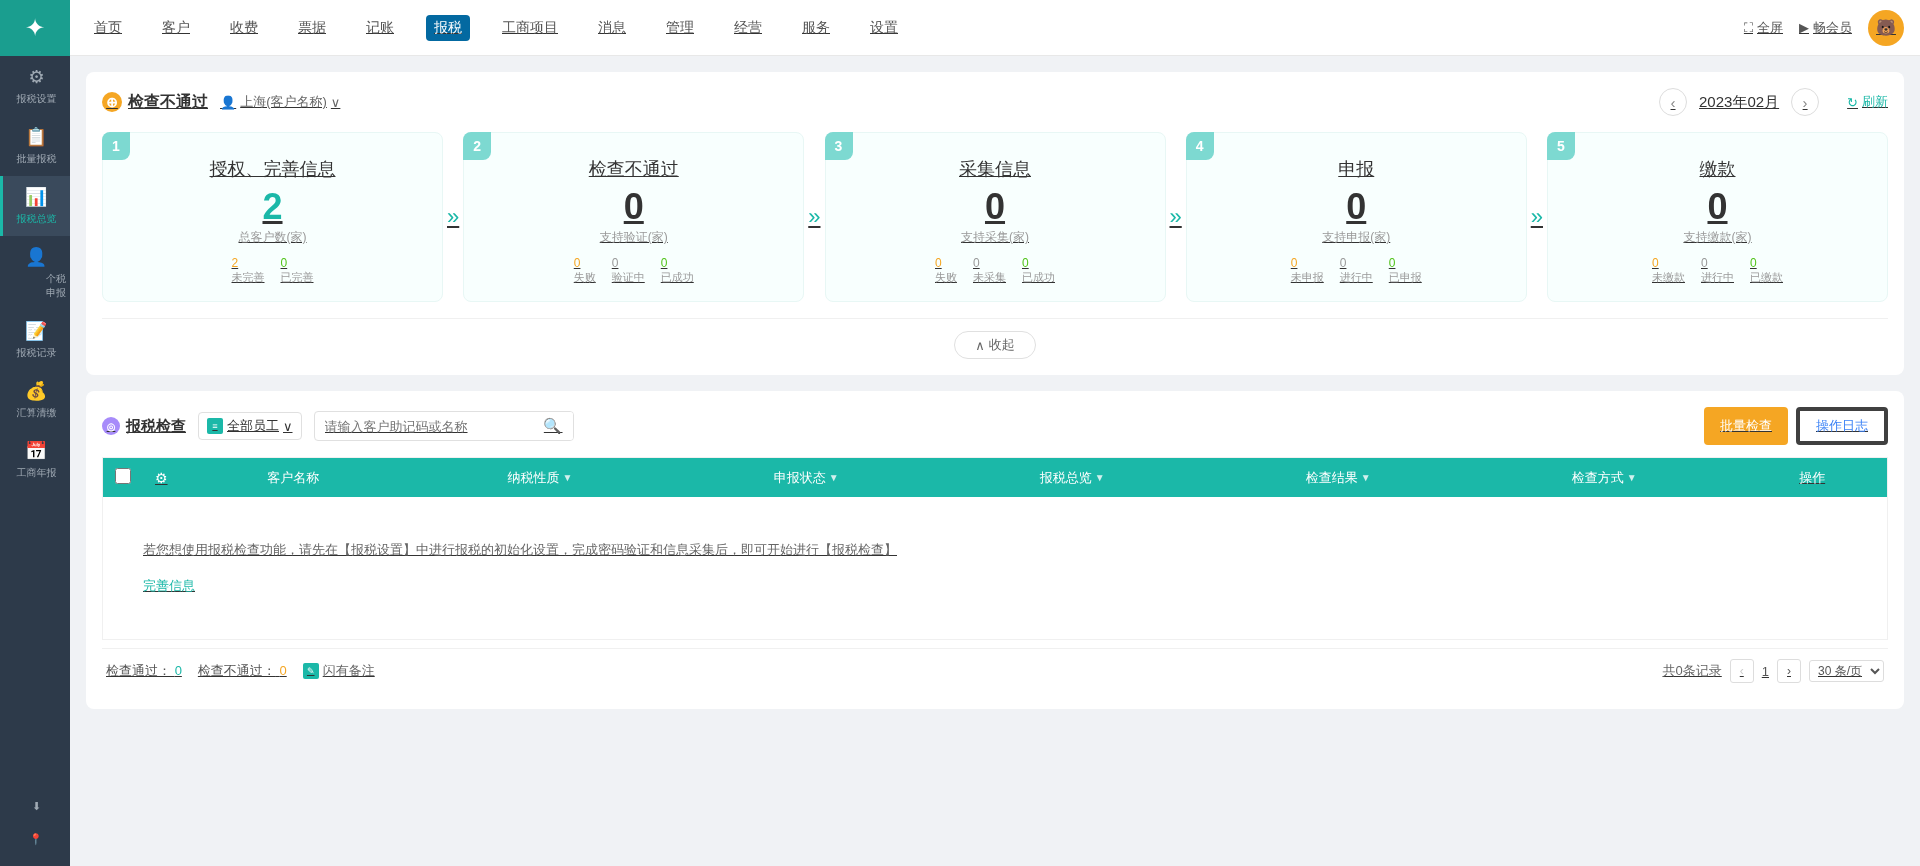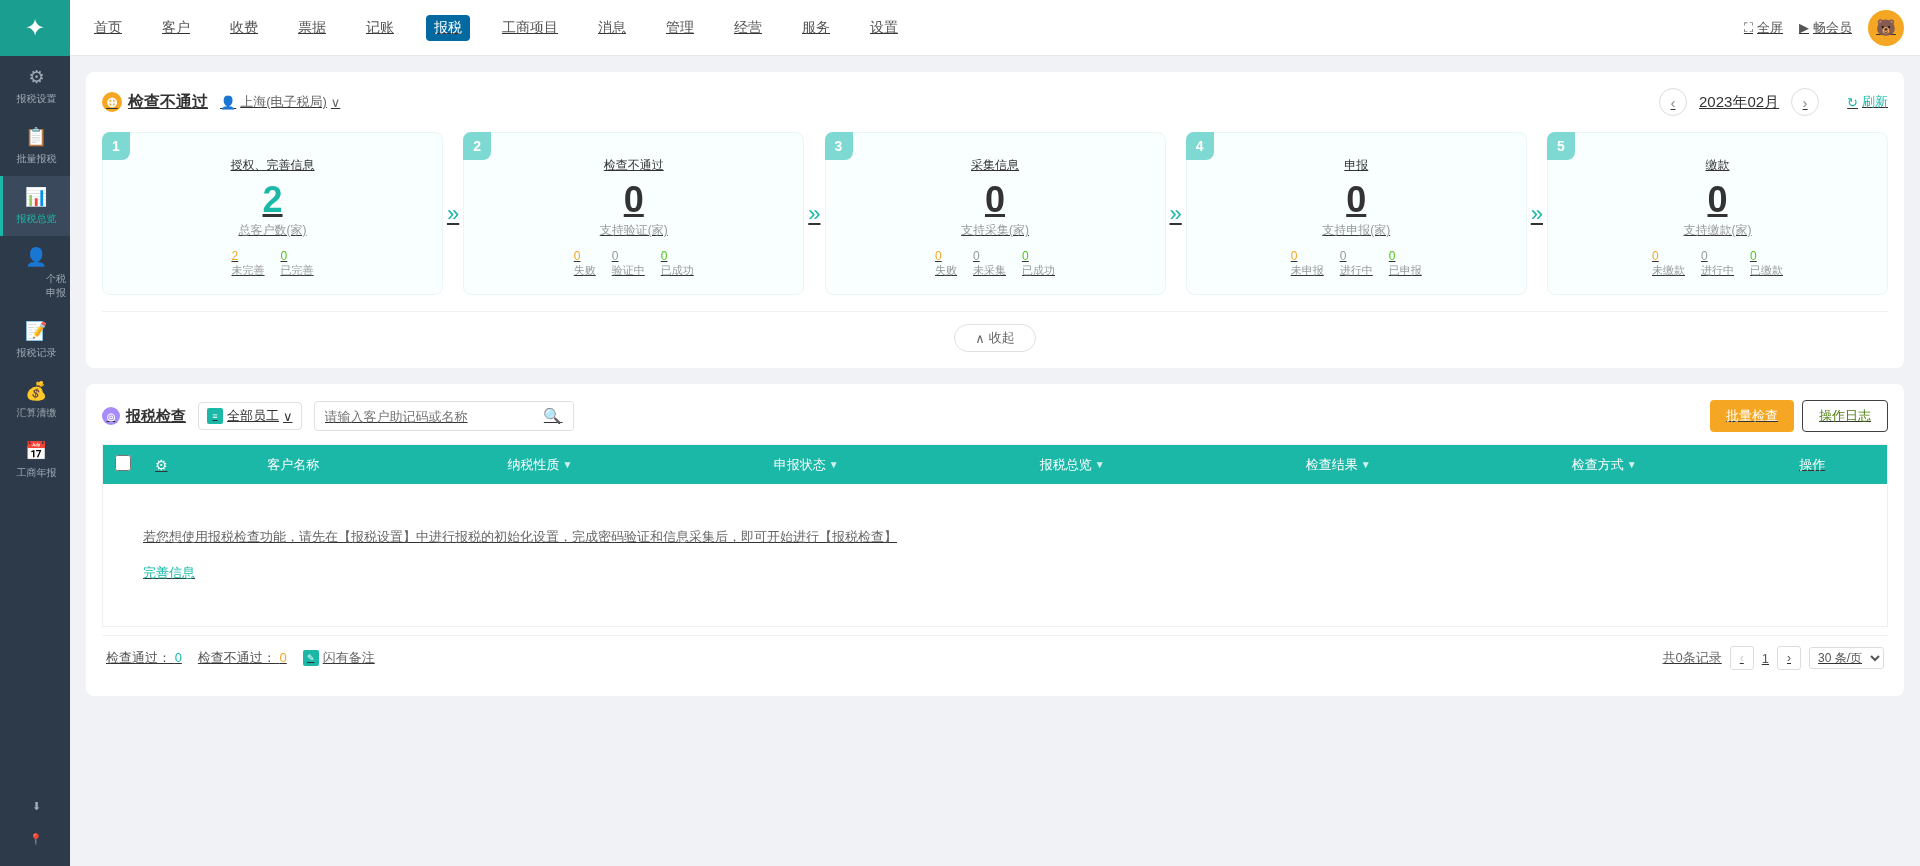--- a/index.html
+++ b/index.html
@@ -227,21 +227,21 @@
       background: #7dd9d1;
       border-radius: 8px 0 8px 0;
       display: flex;
       align-items: center;
       justify-content: center;
       color: white;
       font-size: 14px;
       font-weight: bold;
     }
     .step-title {
-      font-size: 12px;
+      font-size: 18px;
       color: #333;
       margin-top: 8px;
       margin-bottom: 8px;
       font-weight: 500;
     }
     .step-big-number {
       font-size: 36px;
       font-weight: bold;
       color: #1bb8a8;
       line-height: 1;
@@ -366,22 +366,22 @@
       background: #f5a623;
       color: white;
       border: none;
       border-radius: 4px;
       padding: 6px 16px;
       cursor: pointer;
       font-size: 13px;
     }
     .btn-outline {
       background: white;
-      color: #4d7c0f;
-      border: 1px solid #404040;
+      color: #3b82f6;
+      border: 4px solid #404040;
       border-radius: 4px;
       padding: 6px 16px;
       cursor: pointer;
       font-size: 13px;
     }
 
     
     .check-table {
       width: 100%;
       border-collapse: collapse;
@@ -592,21 +592,21 @@
   <div class="content">
 
     <div class="process-card">
       <div class="process-card-header">
         <div class="process-title">
           <div class="plus-icon">⊕</div>
           <span>检查不通过</span>
         </div>
         <div class="location-tag">
           <span>👤</span>
-          <span>上海(电子税局)</span>
+          <span>上海(客户名称)</span>
           <span>∨</span>
         </div>
         <div class="month-nav">
           <div class="nav-arrow">‹</div>
           <span>2023年02月</span>
           <div class="nav-arrow">›</div>
         </div>
         <div class="refresh-btn">
           <span>↻</span>
           <span>刷新</span>

